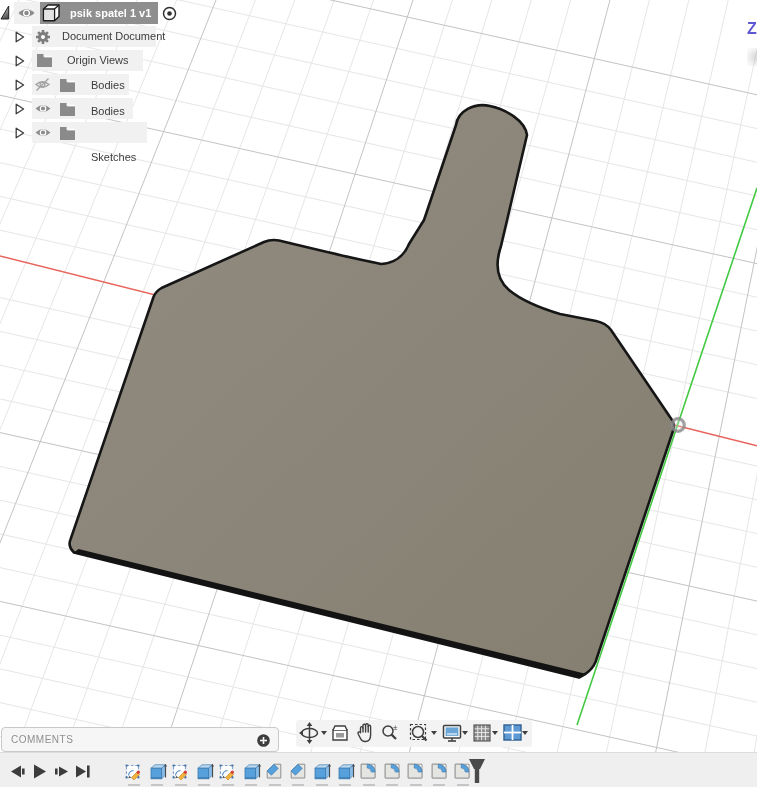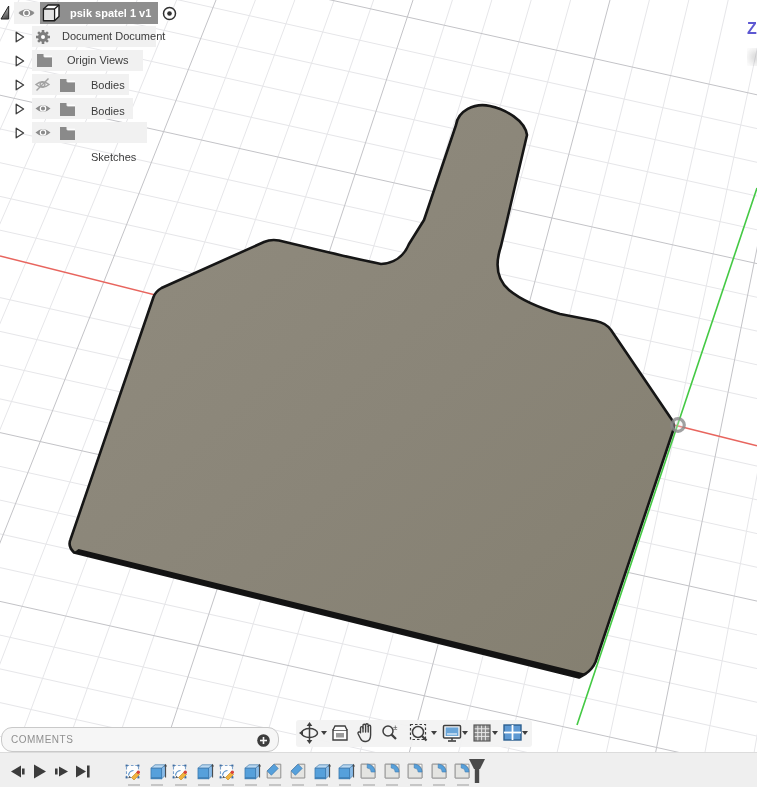--- a/index.html
+++ b/index.html
@@ -4,21 +4,21 @@
 <style>
 html,body{margin:0;padding:0;}
 body{width:757px;height:787px;overflow:hidden;position:relative;background:#fff;
 font-family:"Liberation Sans",sans-serif;}
 .abs{position:absolute;}
 .rowbg{position:absolute;background:#f1f1f1;height:21px;}
 .rowtxt{position:absolute;font-size:11px;color:#3c3c3c;line-height:21px;}
 #seltab{position:absolute;left:40px;top:2px;width:118px;height:22px;background:#8f8f8f;}
 #seltxt{position:absolute;left:70px;top:2px;height:16px;line-height:22px;font-size:11px;font-weight:bold;color:#fff;}
 #comments{position:absolute;left:1px;top:727px;width:278px;height:25px;background:#f6f6f6;
-border:1px solid #c9c9c9;border-radius:11px;box-sizing:border-box;}
+border:1px solid #c9c9c9;border-radius:4px;box-sizing:border-box;}
 #comments .lbl{position:absolute;left:9px;top:6px;font-size:10px;color:#8f8f8f;letter-spacing:0.5px;}
 #tlstrip{position:absolute;left:0;top:752px;width:757px;height:35px;background:#efefef;border-top:1px solid #dcdcdc;box-sizing:border-box;}
 </style>
 </head>
 <body>
 <svg class="abs" style="left:0;top:0" width="757" height="787" viewBox="0 0 757 787">
  <rect x="0" y="0" width="757" height="752" fill="#ffffff"></rect>
  <path d="M0 -39.8L757 128.6M0 -6.1L757 162.3M0 27.7L757 196.1M0 61.4L757 229.8M0 128.9L757 297.3M0 162.7L757 331.1M0 196.4L757 364.8M0 230.2L757 398.6M0 297.6L757 466.1M0 331.4L757 499.8M0 365.1L757 533.6M0 398.9L757 567.3M0 466.4L757 634.8M0 500.1L757 668.6M0 533.9L757 702.3M0 567.6L757 736.1M0 635.1L757 803.6M0 668.9L757 837.3M0 702.6L757 871.1M0 736.4L757 904.8M19.0 0L-329.6 752M58.4 0L-280.4 752M97.8 0L-231.1 752M137.2 0L-181.8 752M176.6 0L-132.6 752M255.4 0L-34.0 752M294.8 0L15.2 752M334.2 0L64.5 752M373.6 0L113.8 752M452.4 0L212.3 752M491.8 0L261.6 752M531.2 0L310.8 752M570.6 0L360.1 752M649.4 0L458.6 752M688.8 0L507.9 752M728.2 0L557.2 752M767.6 0L606.4 752M846.4 0L705.0 752M885.8 0L754.2 752" stroke="#e6e6e9" stroke-width="1" fill="none"></path>
  <path d="M0 -73.6L757 94.8M0 95.2L757 263.6M0 432.6L757 601.1M0 601.4L757 769.8M216.0 0L-83.3 752M413.0 0L163.0 752M610.0 0L409.4 752M807.0 0L655.7 752" stroke="#c3c3c7" stroke-width="1" fill="none"></path>
 

